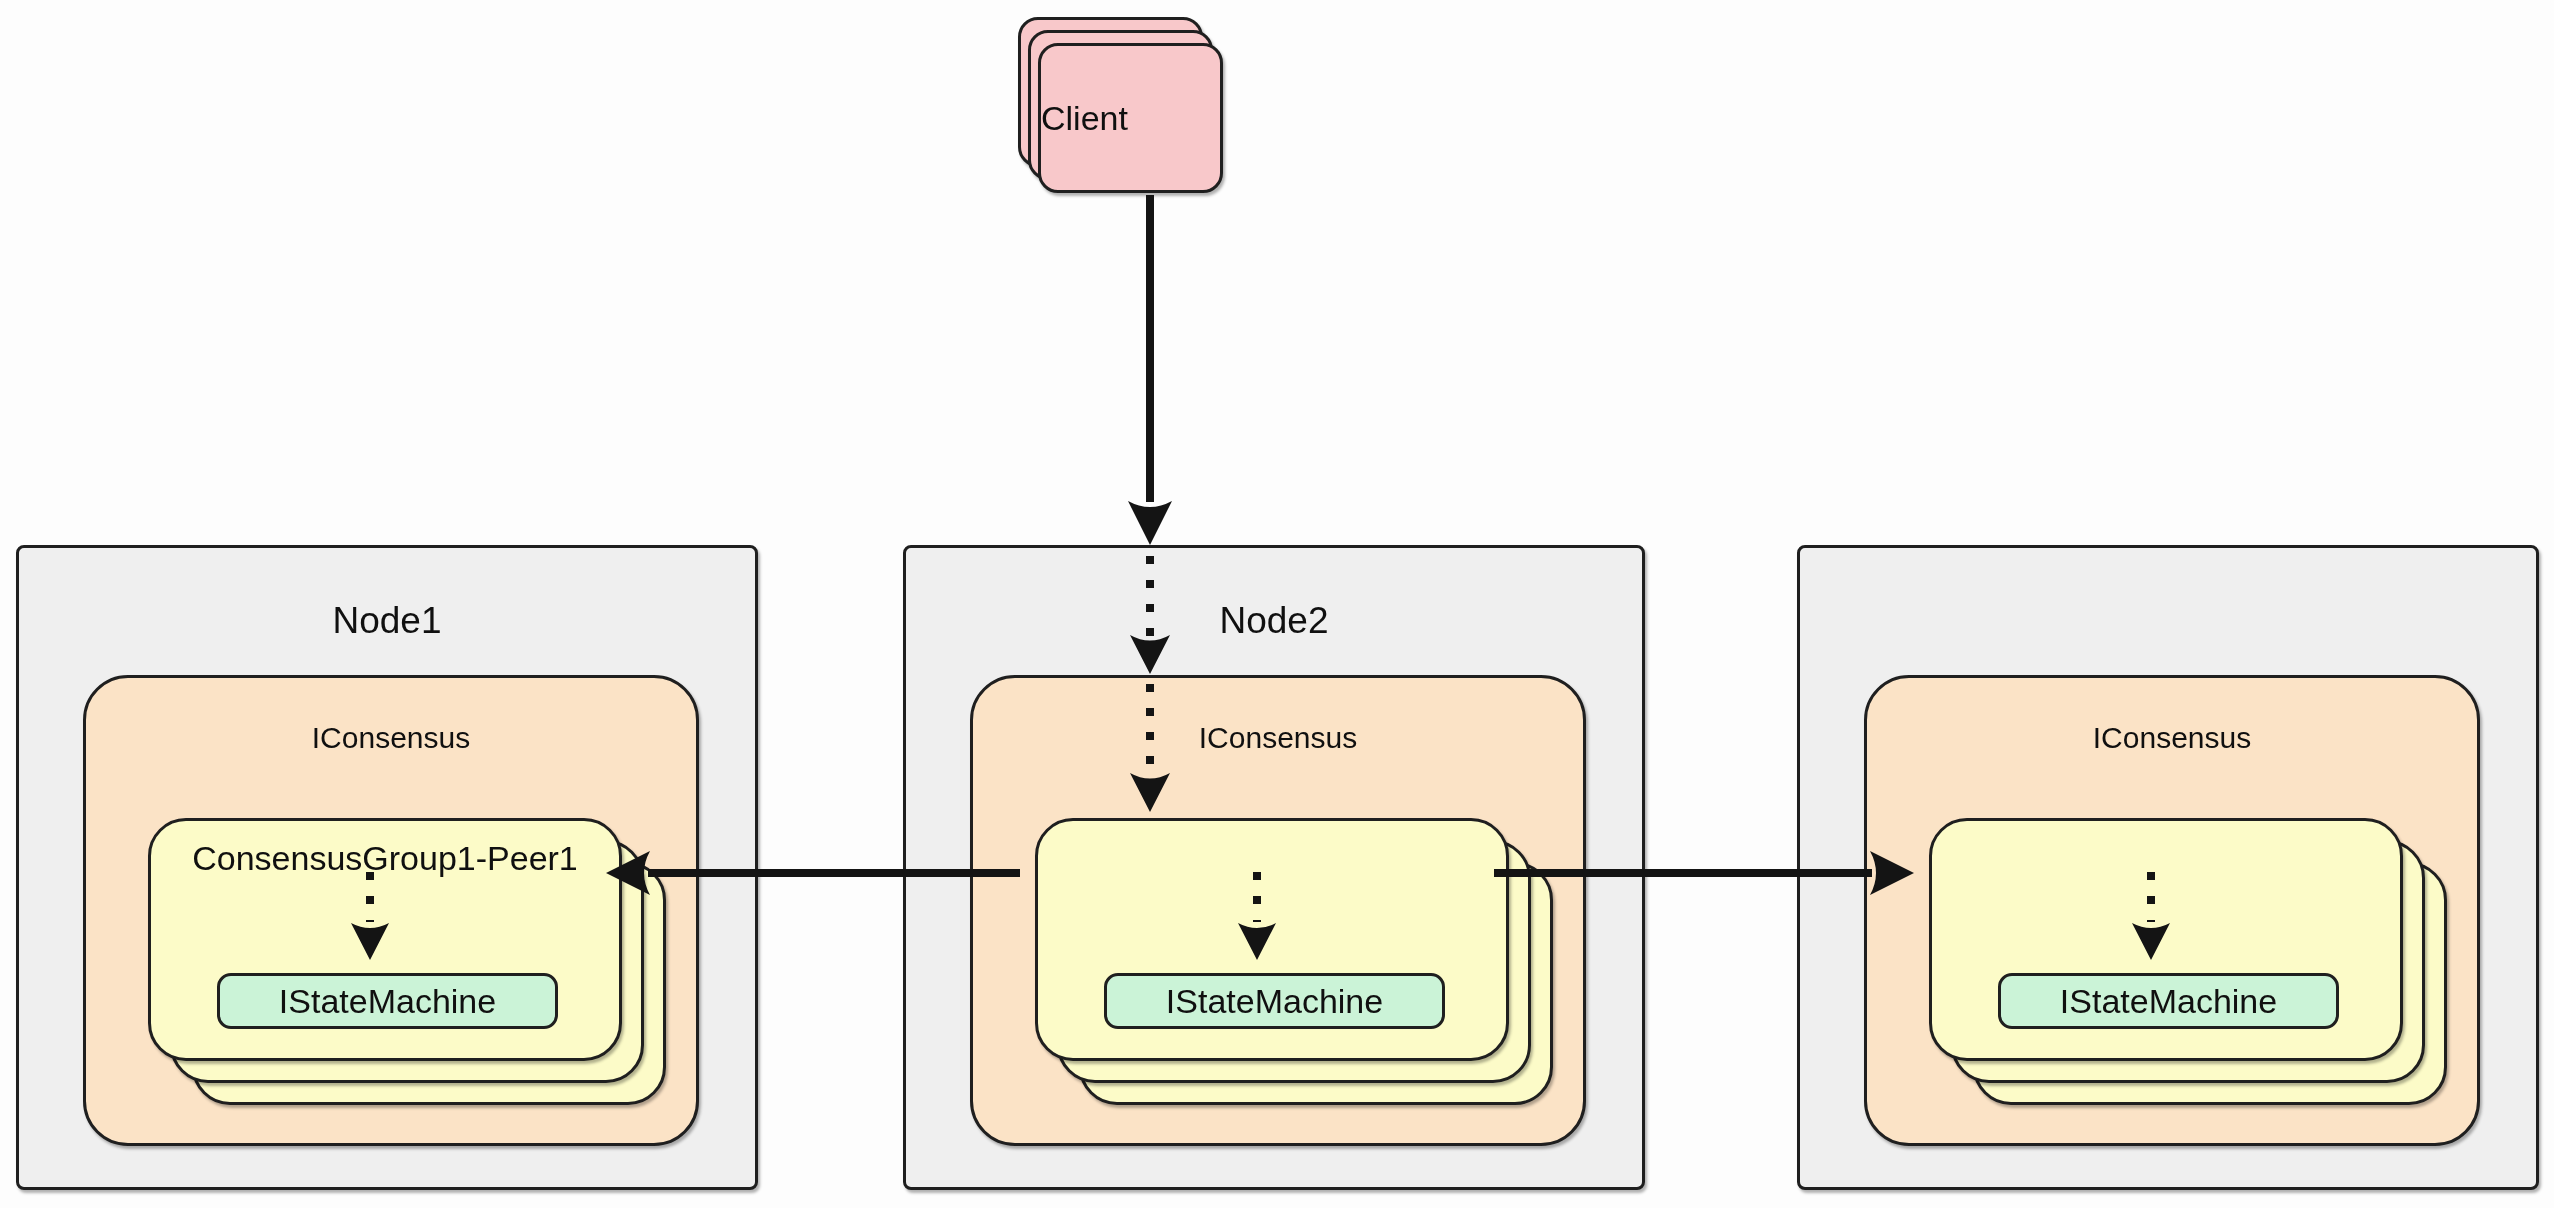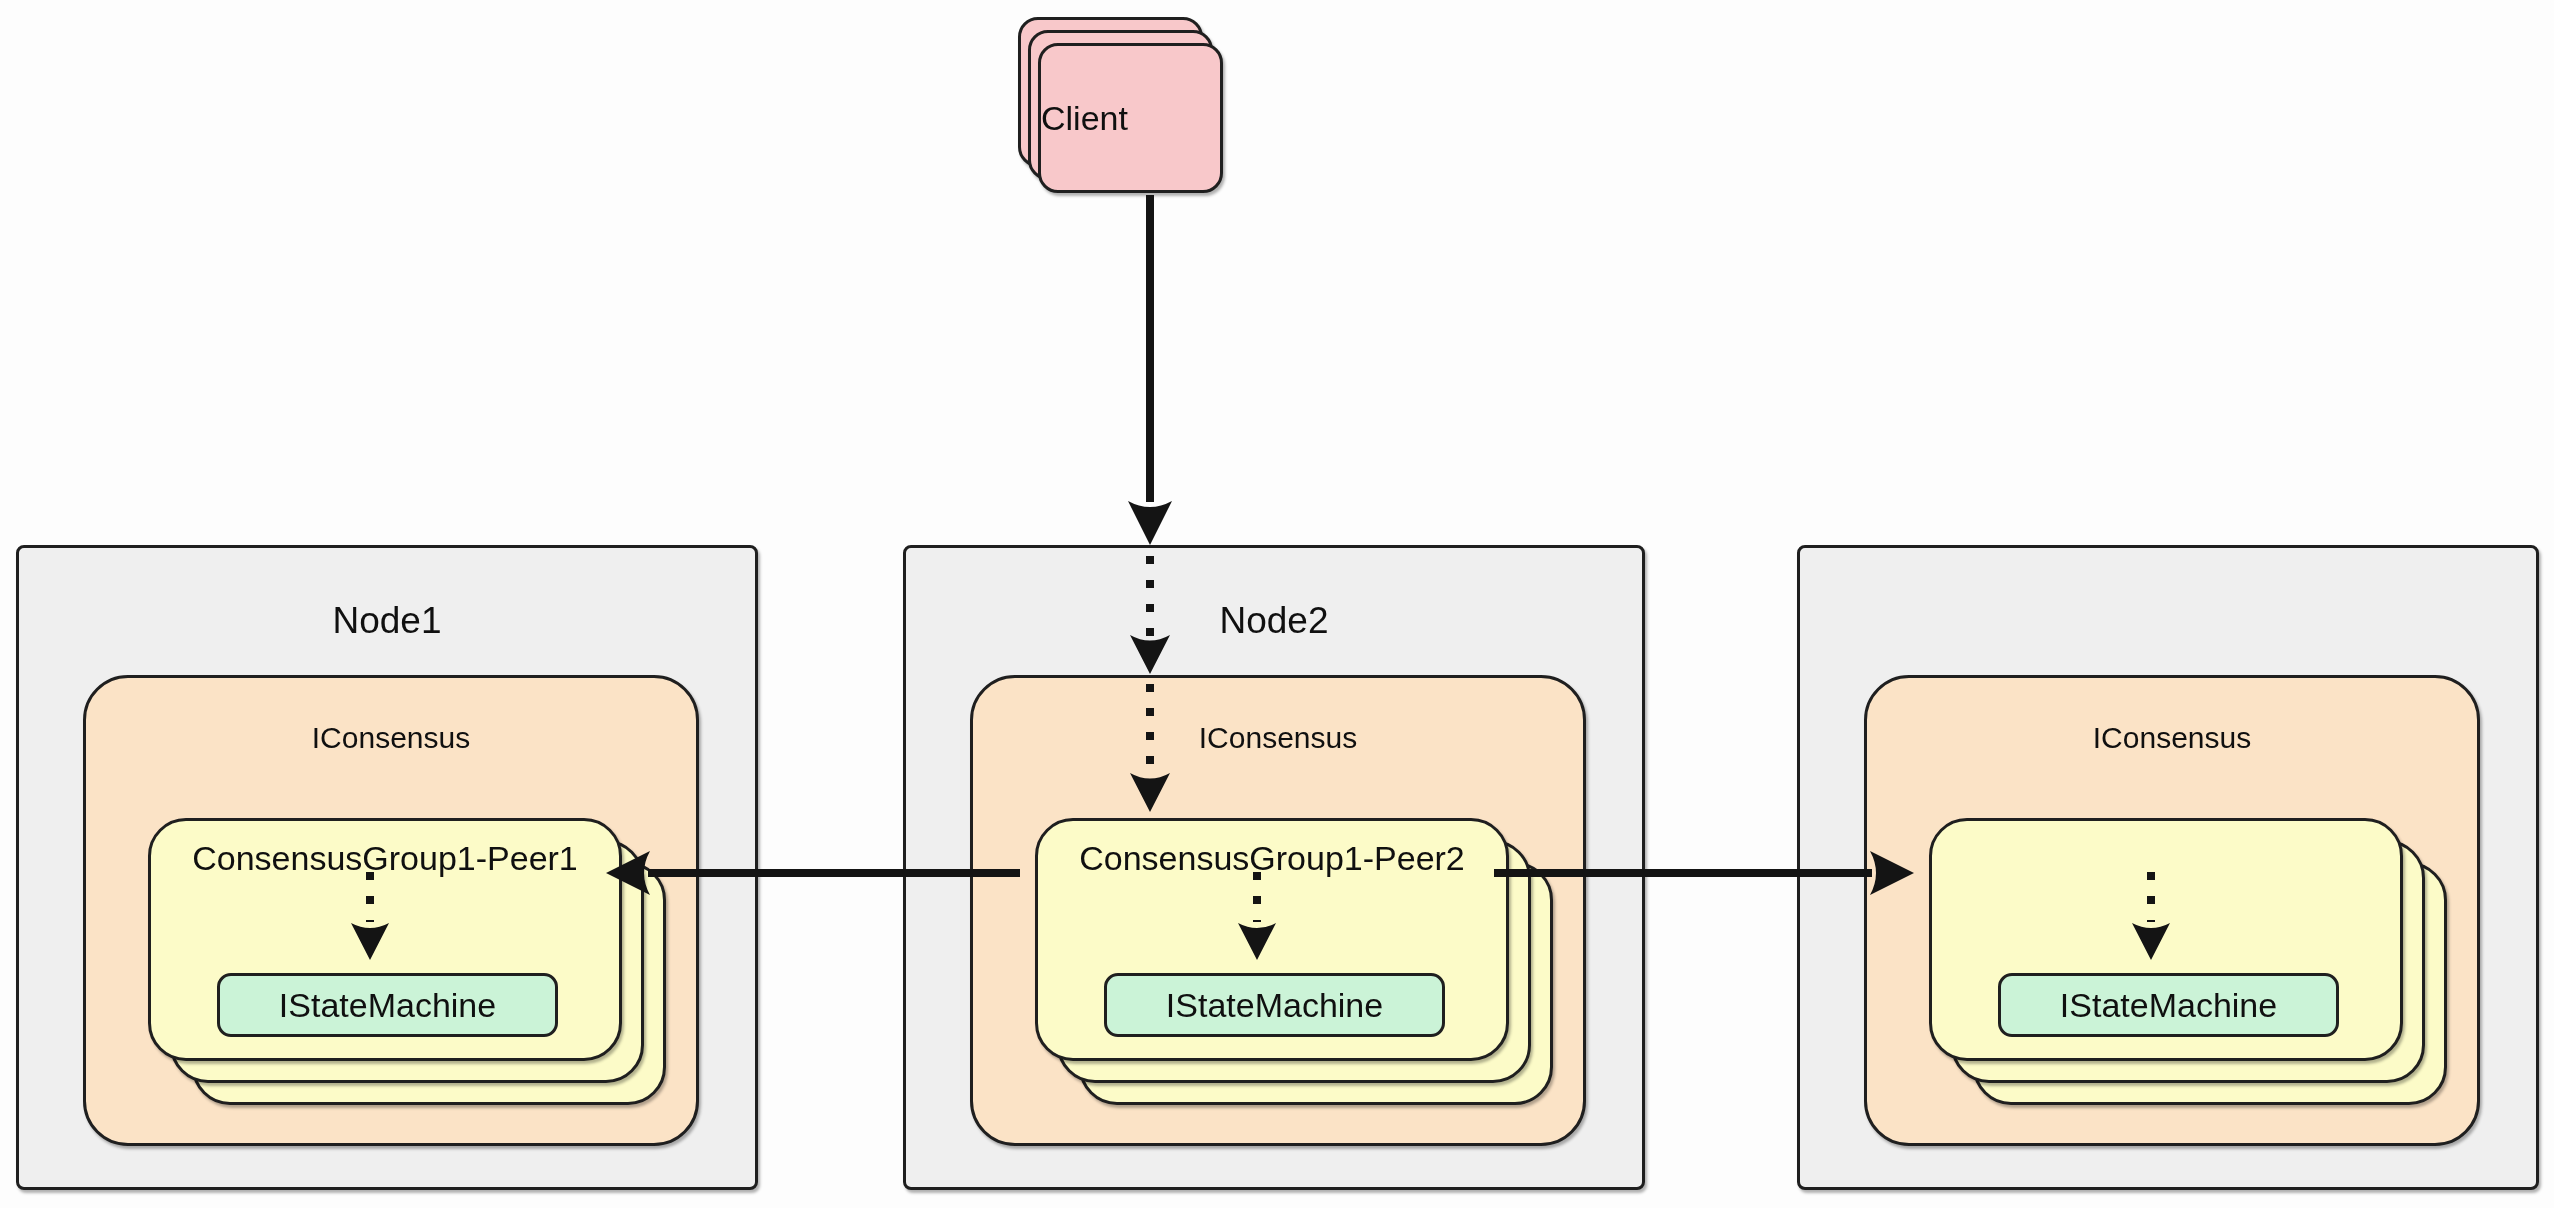--- a/index.html
+++ b/index.html
@@ -32,21 +32,21 @@
   .consensus{left:64px;top:127px;width:616px;height:471px;border-radius:45px;
     background:var(--consensus-fill);}
   .consensus-title{top:43px;font-size:30px;}
 
   .peer{left:117px;top:270px;width:474px;height:243px;border-radius:38px;
     background:var(--peer-fill);margin-left:12px;}
   .peer-b2{transform:translate(44px,44px);}
   .peer-b1{transform:translate(22px,22px);}
   .peer-title{top:18px;font-size:34px;}
 
-  .sm{left:66px;top:152px;width:341px;height:64px;border-radius:14px;
+  .sm{left:66px;top:152px;width:341px;height:56px;border-radius:14px;
     background:var(--statemachine-fill);display:flex;align-items:center;justify-content:center;
     font-size:34px;}
 
   svg.arrows{position:absolute;left:0;top:0;z-index:50;pointer-events:none;}
   .solid-line{stroke:var(--line);stroke-width:8;fill:none;}
   .dotted-line{stroke:var(--line);stroke-width:8;fill:none;stroke-dasharray:8 16;}
   .head{fill:var(--line);stroke:none;}
 </style>
 </head>
 <body>
@@ -75,21 +75,20 @@
   </div>
 
   <div class="box shadow node node-1">
     <div class="lbl node-title">Node2</div>
     <div class="box shadow consensus">
       <div class="lbl consensus-title">IConsensus</div>
     </div>
     <div class="box shadow peer peer-b2"></div>
     <div class="box shadow peer peer-b1"></div>
     <div class="box shadow peer">
-      <div class="lbl peer-title">ConsensusGroup1-Peer2</div>
       <div class="box sm">
         <span>IStateMachine</span>
       </div>
     </div>
   </div>
 
   <div class="box shadow node node-2">
     <div class="box shadow consensus">
       <div class="lbl consensus-title">IConsensus</div>
     </div>

